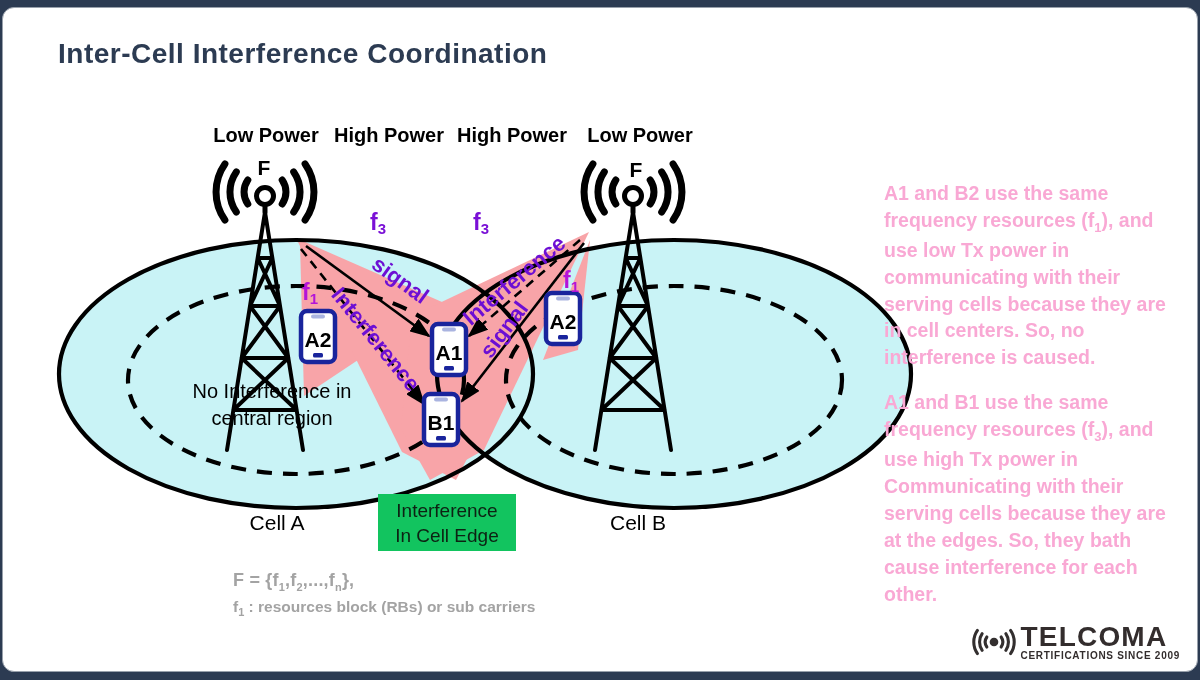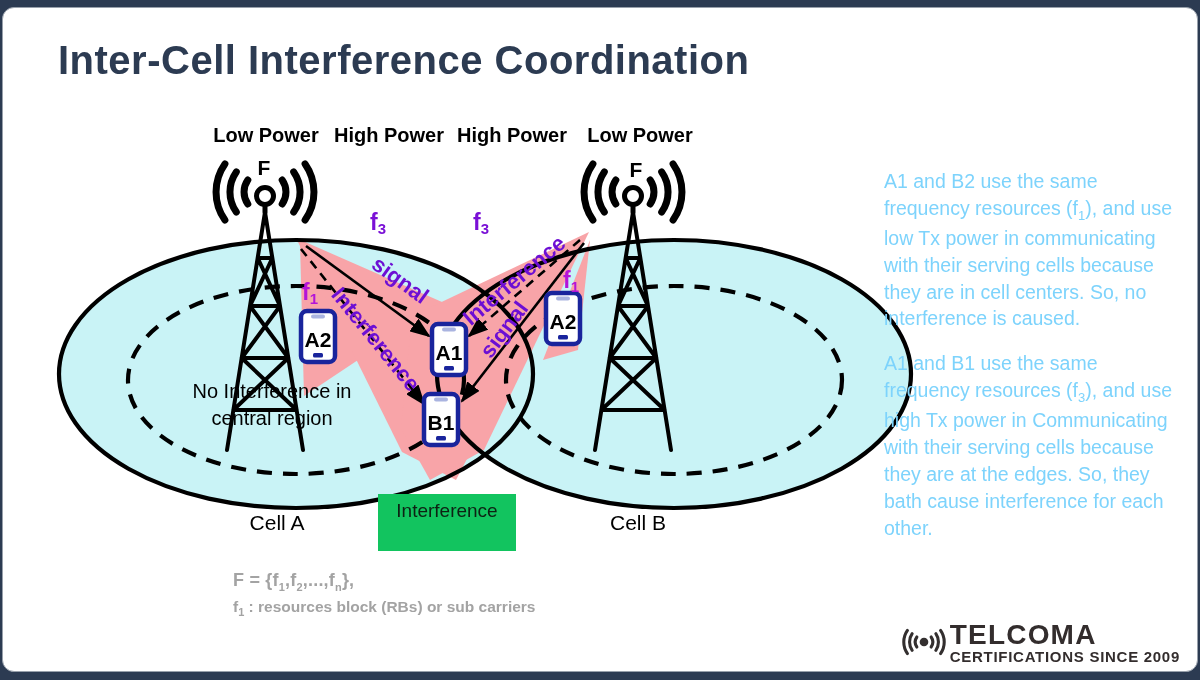--- a/index.html
+++ b/index.html
@@ -8,26 +8,26 @@
     background:#2c3b52;
     font-family:"Liberation Sans","DejaVu Sans",sans-serif;
   }
   .slide{
     position:absolute;left:2px;right:2px;top:7px;bottom:8px;
     background:#ffffff;border:1px solid #98a0ab;border-radius:12px;
   }
   .stage{position:absolute;inset:0;}
   .page-title{
     position:absolute;left:58px;top:38px;margin:0;
-    font-size:40px;font-weight:700;letter-spacing:.5px;color:#2c3b52;
+    font-size:28px;font-weight:700;letter-spacing:.5px;color:#2c3b52;
   }
   svg.diagram{position:absolute;left:0;top:0;width:1200px;height:680px;}
   .side-col{
-    position:absolute;left:884px;top:168px;width:300px;
-    font-size:19.5px;line-height:1.38;color:#7dd3fc;
+    position:absolute;left:884px;top:180px;width:300px;
+    font-size:19.5px;line-height:1.38;color:#f9a8d4;font-weight:bold;
   }
   .side-col p{margin:0;}
   .side-col p + p{margin-top:18px;}
   .side-col sub{font-size:13px;}
   .edge-box{
     position:absolute;left:378px;top:494px;width:138px;height:57px;
     background:#12c45f;color:#0d2213;text-align:center;
     font-size:19px;font-weight:500;line-height:25px;padding-top:4px;
     box-sizing:border-box;
   }
@@ -36,21 +36,21 @@
   }
   .formula .l1{font-size:18px;font-weight:600;letter-spacing:.2px;}
   .formula .l2{font-size:15.5px;font-weight:600;margin-top:5px;}
   .formula sub{font-size:11px;}
   .logo{
     position:absolute;right:20px;bottom:12px;
     display:flex;align-items:center;color:#332d2d;
   }
   .logo-text{display:flex;flex-direction:column;line-height:1;}
   .logo-name{font-size:28px;font-weight:800;letter-spacing:1.2px;}
-  .logo-tagline{font-size:15px;font-weight:600;letter-spacing:.72px;margin-top:0;}
+  .logo-tagline{font-size:10px;font-weight:600;letter-spacing:.72px;margin-top:0;}
 </style>
 </head>
 <body>
 
 <div class="slide"></div>
 <div class="stage">
 
   <h1 class="page-title">Inter-Cell Interference Coordination</h1>
 
   <svg class="diagram" viewBox="0 0 1200 680">
@@ -160,20 +160,21 @@
     <g fill="#6d0fd4" font-size="22" font-weight="600" text-anchor="middle">
       <text x="396" y="286" transform="rotate(36 396 286)">signal</text>
       <text x="370" y="344" transform="rotate(51 370 344)">Interference</text>
       <text x="519" y="286" transform="rotate(-40 519 286)">Interference</text>
       <text x="510" y="334" transform="rotate(-53 510 334)">signal</text>
     </g>
   </svg>
 
   <div class="edge-box">
     <div>Interference</div>
+    <div>In Cell Edge</div>
   </div>
 
   <div class="formula">
     <div class="l1"><span>F = {f</span><sub>1</sub><span>,f</span><sub>2</sub><span>,...,f</span><sub>n</sub><span>},</span></div>
     <div class="l2"><span>f</span><sub>1</sub><span> : resources block (RBs) or sub carriers</span></div>
   </div>
 
   <div class="side-col">
     <p><span>A1 and  B2 use the same frequency resources (f</span><sub>1</sub><span>), and use low Tx power in communicating with their serving cells because they are in cell centers. So, no interference is caused.</span></p>
     <p><span>A1 and B1 use the same frequency resources (f</span><sub>3</sub><span>), and use high Tx power in Communicating with their serving cells because they are at the edges. So, they bath cause interference for each other.</span></p>

